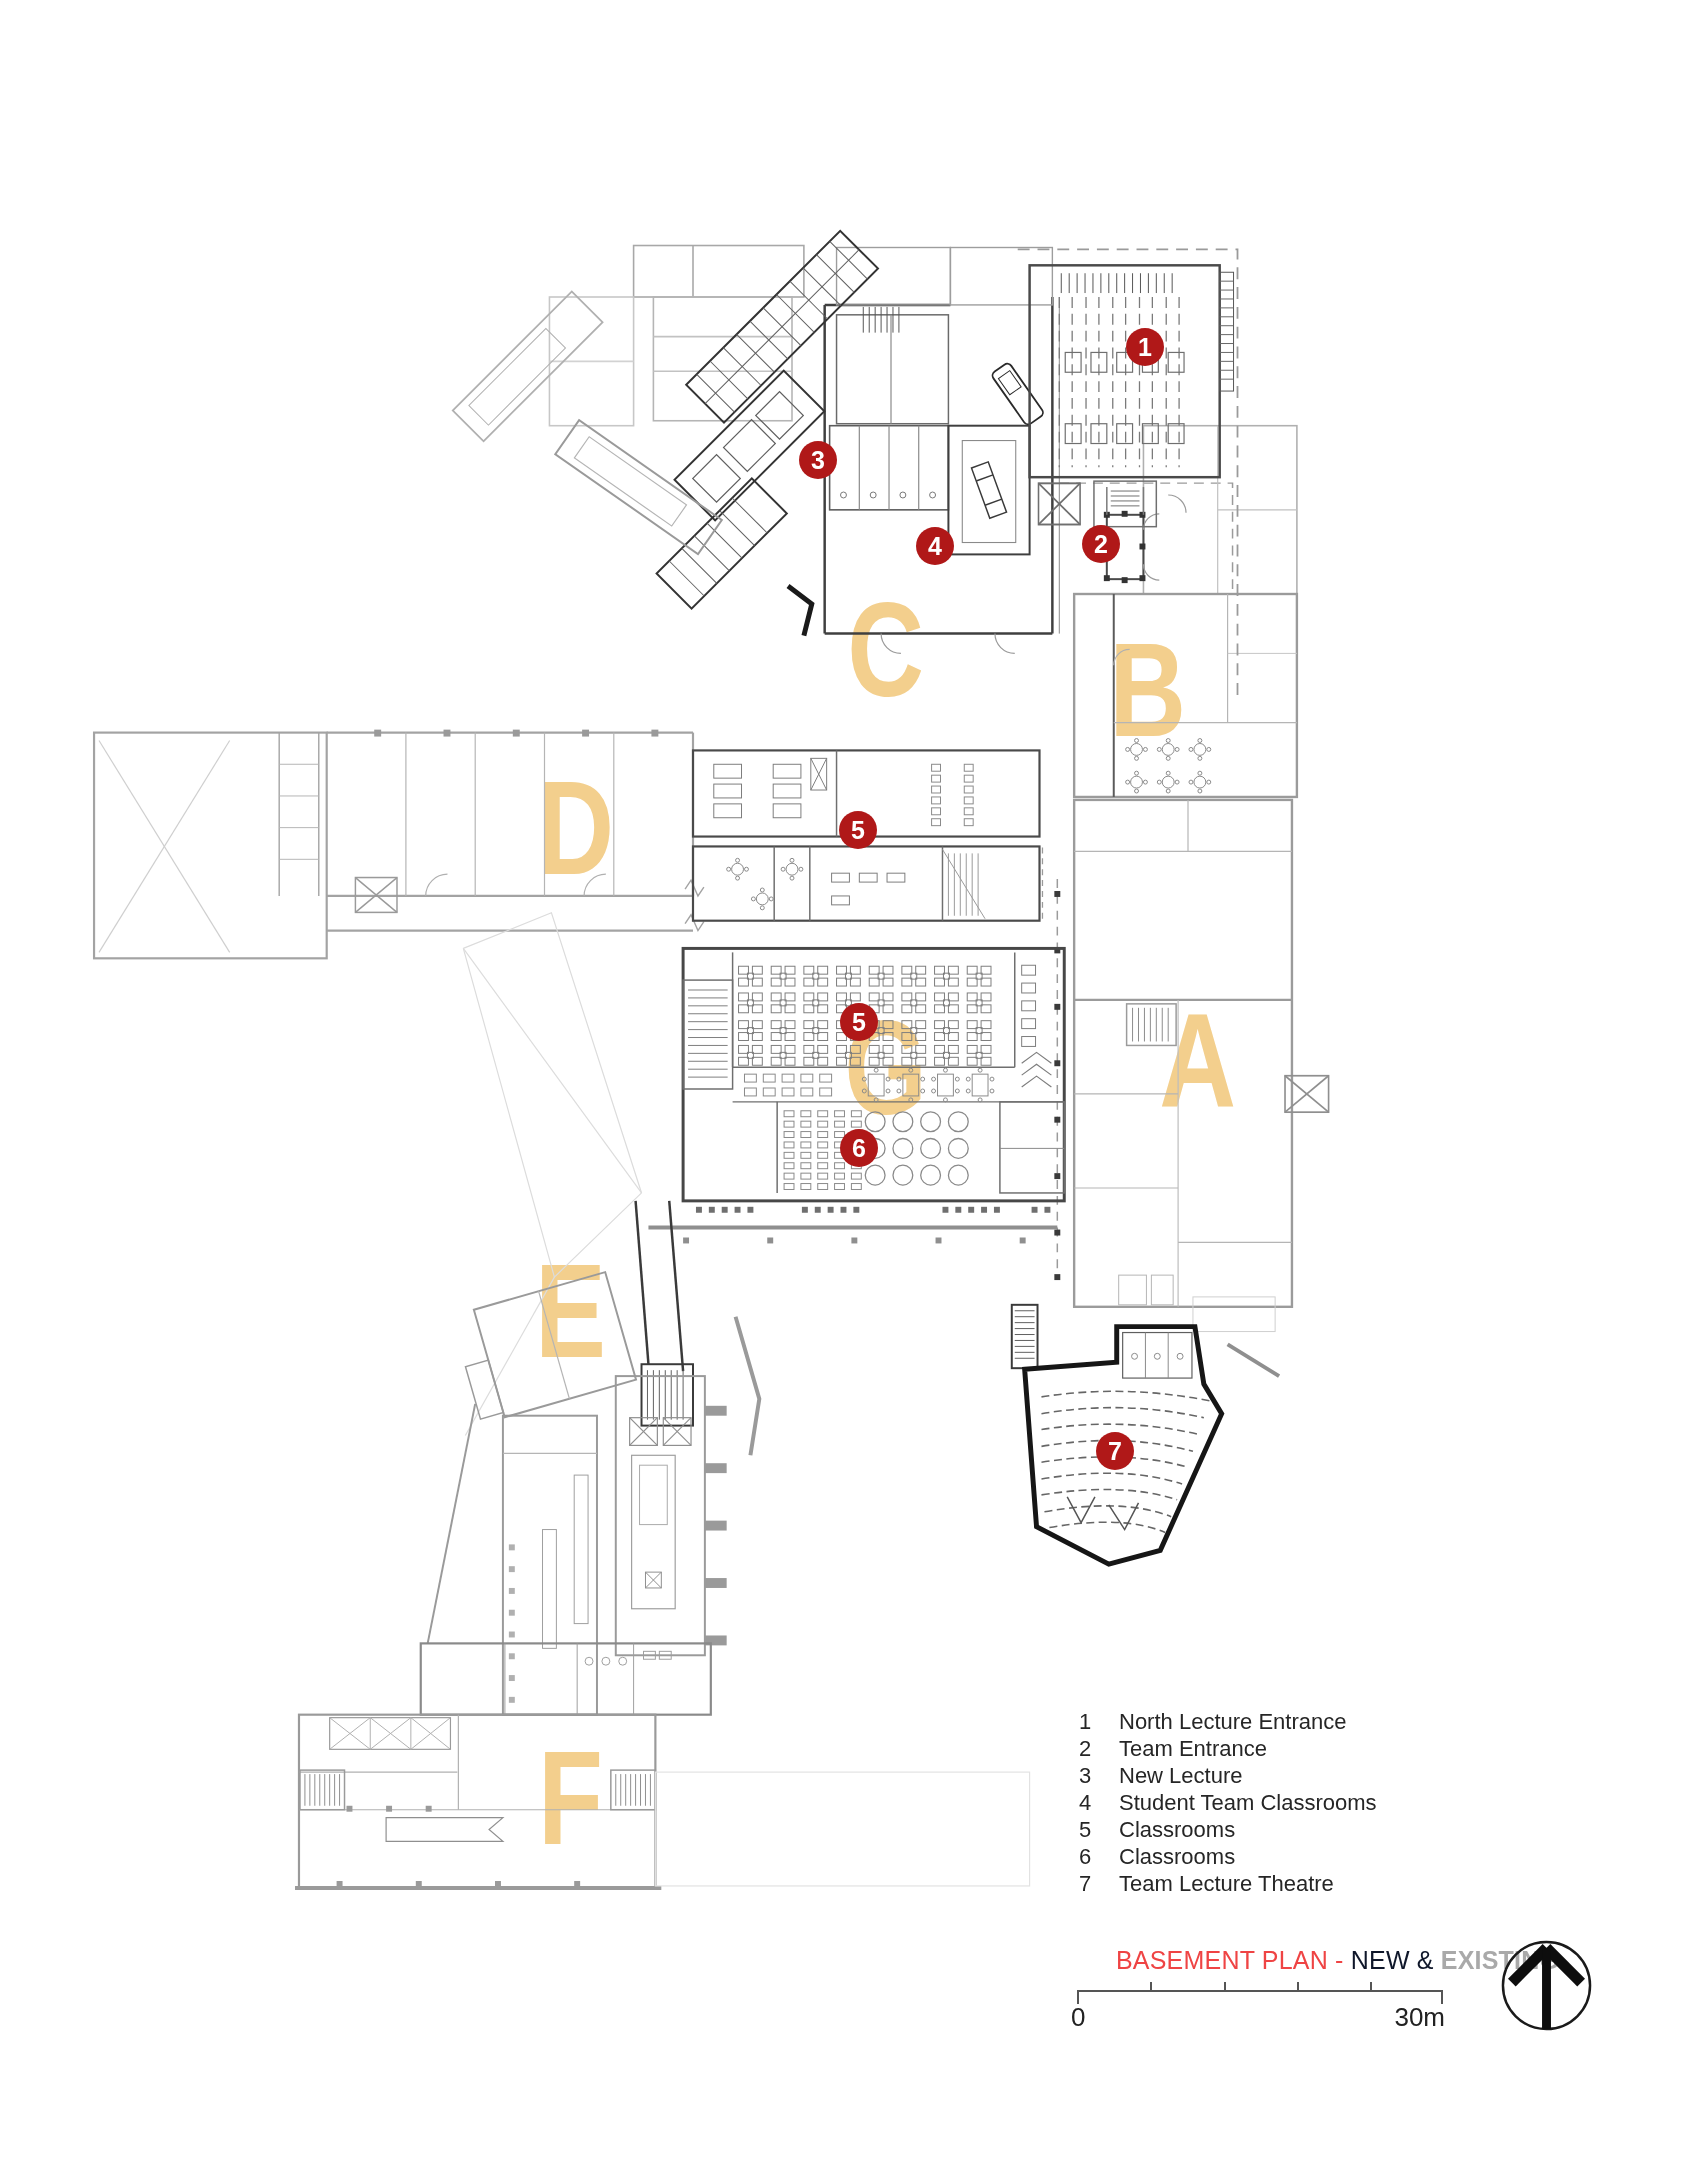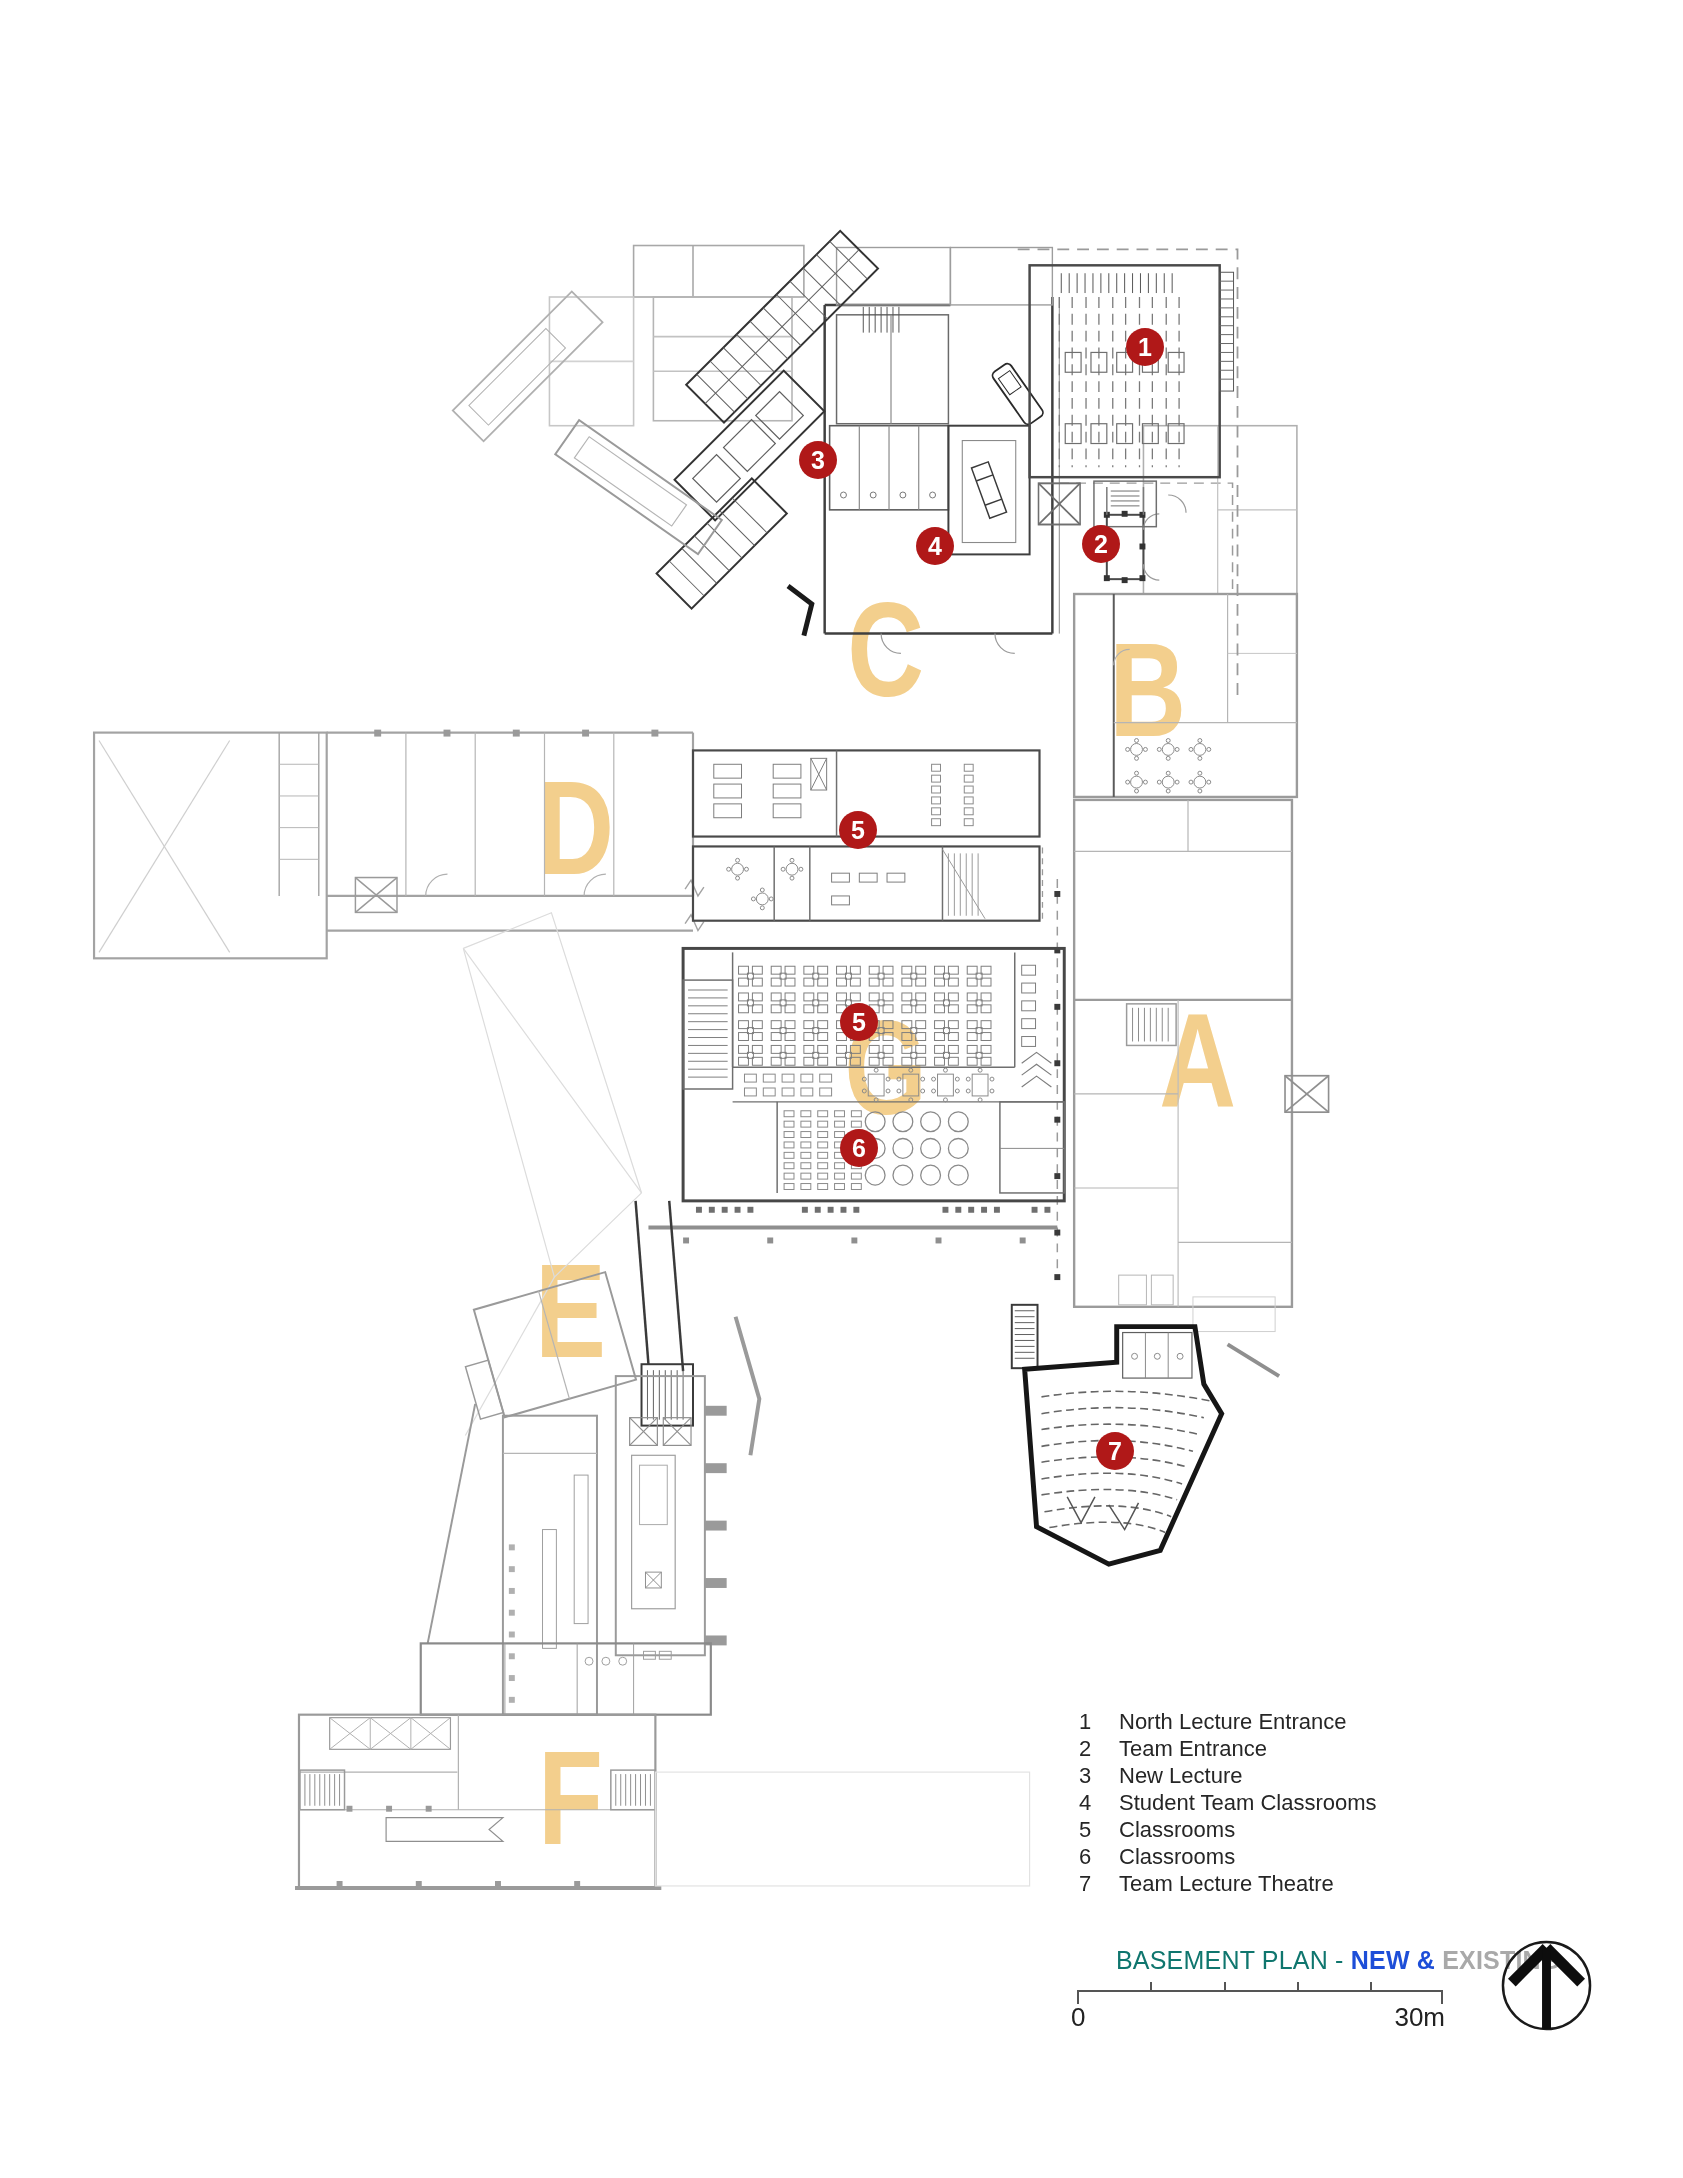--- a/index.html
+++ b/index.html
@@ -13,22 +13,22 @@
   
   .marker{position:absolute;width:38px;height:38px;border-radius:50%;
     display:flex;align-items:center;justify-content:center;
     color:#fff;font-weight:bold;font-size:25px;transform:translate(-50%,-50%);}
   
   .legend{position:absolute;left:1079px;top:1708px;font-size:22px;color:#262626;}
   .legend-row{display:flex;line-height:27px;}
   .legend-num{width:40px;}
   
   .titlebar{position:absolute;left:1116px;top:1946px;font-size:25px;letter-spacing:0.2px;white-space:nowrap;}
-  .t-reg{color:#0f766e;}
-  .t-bold{font-weight:bold;color:#1d4ed8;}
+  .t-reg{color:#ef4444;}
+  .t-bold{font-weight:normal;color:#0f172a;}
   .t-gray{font-weight:bold;}
   
   .scalebar{position:absolute;left:1077px;top:1980px;width:366px;height:59px;}
   .sb-line{position:absolute;left:0;top:10px;width:366px;height:2px;background:#555;}
   .sb-tick-end{position:absolute;top:10px;width:2px;height:14px;background:#555;}
   .sb-tick-in{position:absolute;top:2px;width:2px;height:9px;background:#555;}
   .sb-labels{position:absolute;left:0;top:22px;width:366px;font-size:26px;color:#222;}
   .sb-l{position:absolute;left:-6px;}
   .sb-r{position:absolute;right:-2px;}
   .north{position:absolute;left:1499px;top:1938px;width:95px;height:95px;}

